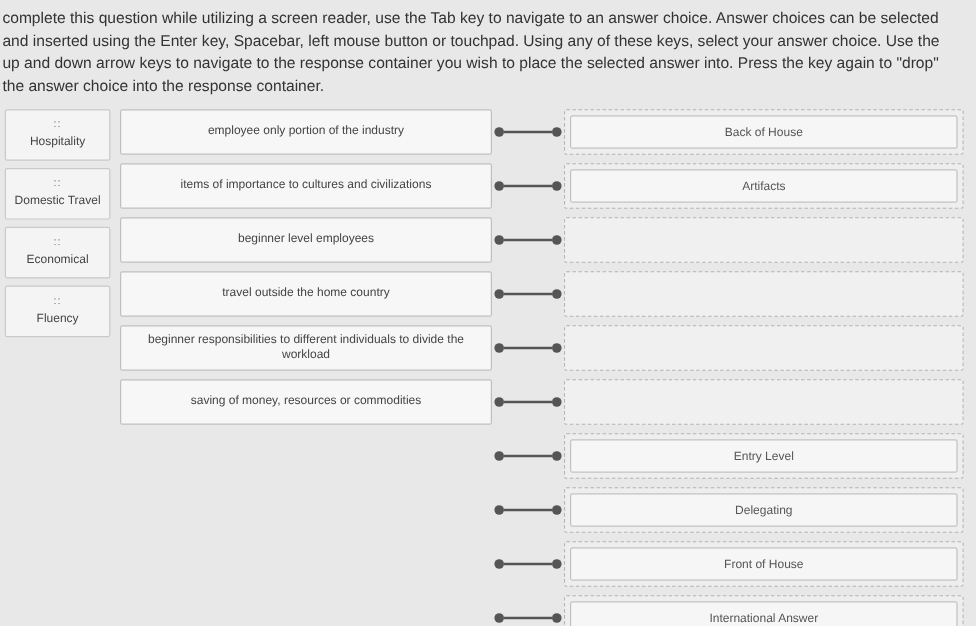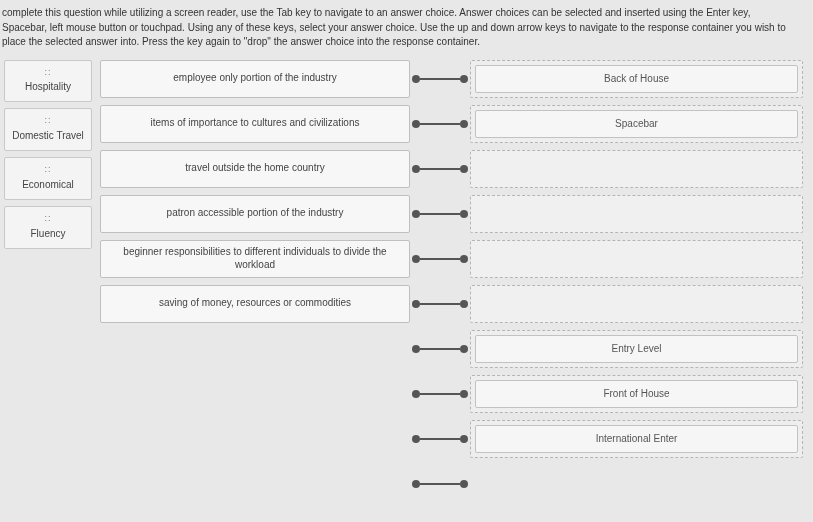--- a/index.html
+++ b/index.html
@@ -6,21 +6,21 @@
   body {
     font-family: Arial, Helvetica, sans-serif;
     background: #e8e8e8;
     width: 813px;
     height: 522px;
     overflow: hidden;
     padding: 6px 10px 10px 0;
     color: #333;
   }
   .instructions {
-    font-size: 10px;
+    font-size: 13px;
     line-height: 1.45;
     color: #333;
     padding: 0 6px 10px 2px;
   }
   .board {
     display: flex;
     gap: 8px;
     padding-left: 4px;
   }
   .word-bank {
@@ -137,26 +137,26 @@
   <div class="columns">
 
     <div class="col col-left">
       <div class="def-box">
           <span>employee only portion of the industry</span>
         </div>
       <div class="def-box">
           <span>items of importance to cultures and civilizations</span>
         </div>
       <div class="def-box">
+          <span>beginner level employees</span>
+        </div>
+      <div class="def-box">
           <span>travel outside the home country</span>
         </div>
       <div class="def-box">
-          <span>patron accessible portion of the industry</span>
-        </div>
-      <div class="def-box">
           <span>beginner responsibilities to different individuals to divide the workload</span>
         </div>
       <div class="def-box">
           <span>saving of money, resources or commodities</span>
         </div>
     </div>
 
     <div class="col col-conn">
 
       <div class="connector">
@@ -232,21 +232,21 @@
     </div>
 
     <div class="col col-right">
       <div class="drop-box drop-filled">
           <div class="inner">
             <span>Back of House</span>
           </div>
         </div>
       <div class="drop-box drop-filled">
           <div class="inner">
-            <span>Spacebar</span>
+            <span>Artifacts</span>
           </div>
         </div>
       <div class="drop-box">
           <span></span>
         </div>
       <div class="drop-box">
           <span></span>
         </div>
       <div class="drop-box">
           <span></span>
@@ -254,24 +254,29 @@
       <div class="drop-box">
           <span></span>
         </div>
       <div class="drop-box drop-filled">
           <div class="inner">
             <span>Entry Level</span>
           </div>
         </div>
       <div class="drop-box drop-filled">
           <div class="inner">
+            <span>Delegating</span>
+          </div>
+        </div>
+      <div class="drop-box drop-filled">
+          <div class="inner">
             <span>Front of House</span>
           </div>
         </div>
       <div class="drop-box drop-filled">
           <div class="inner">
-            <span>International Enter</span>
+            <span>International Answer</span>
           </div>
         </div>
     </div>
 
   </div>
 </div>
 
 </body></html>

